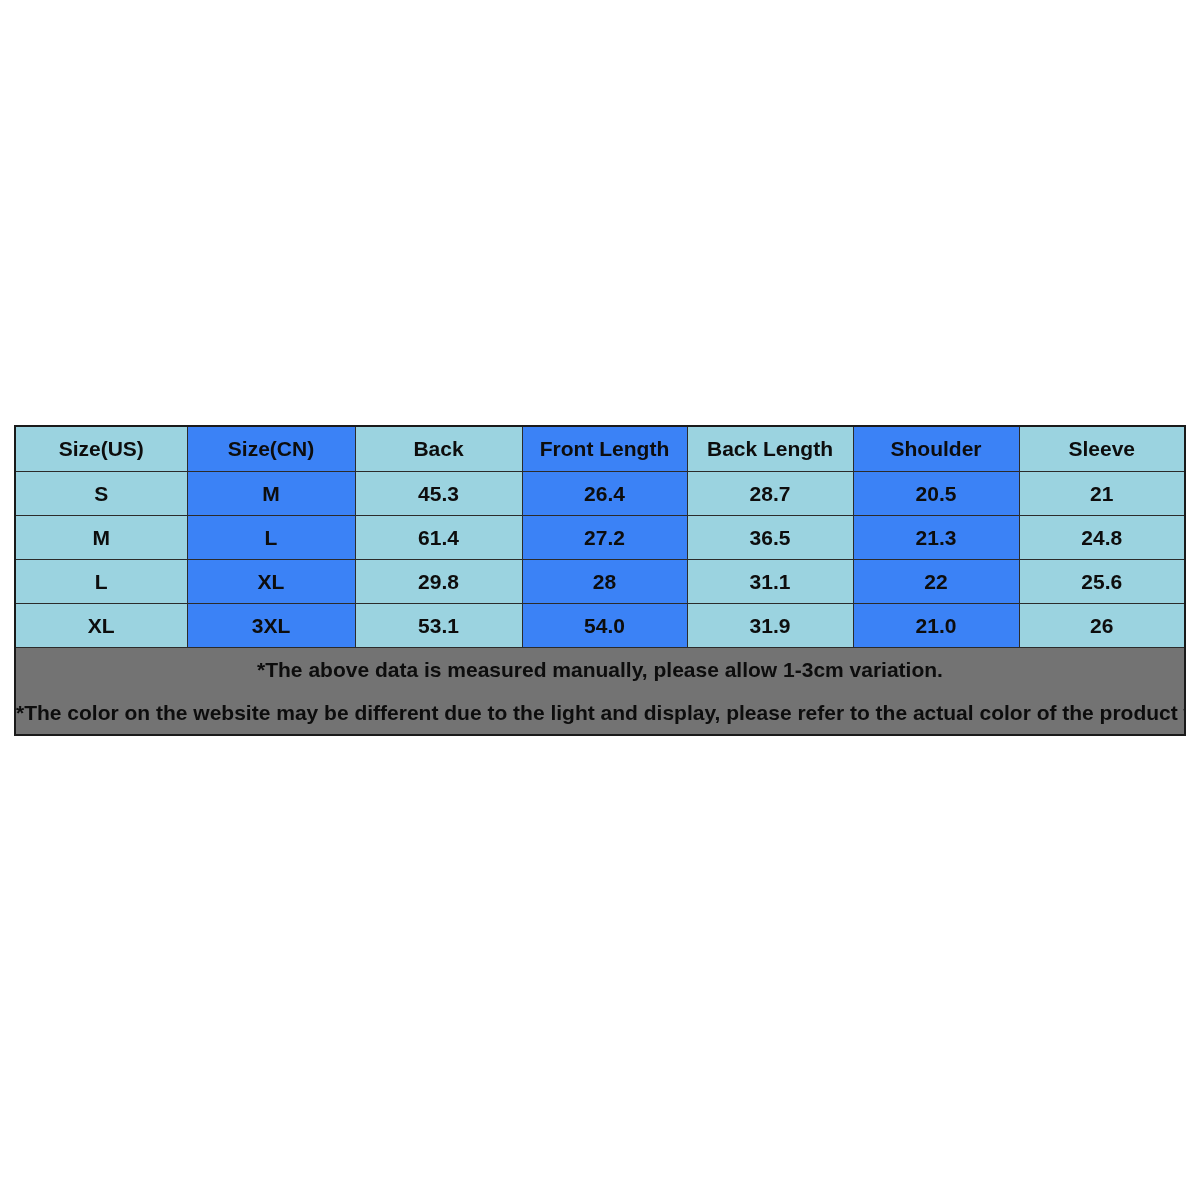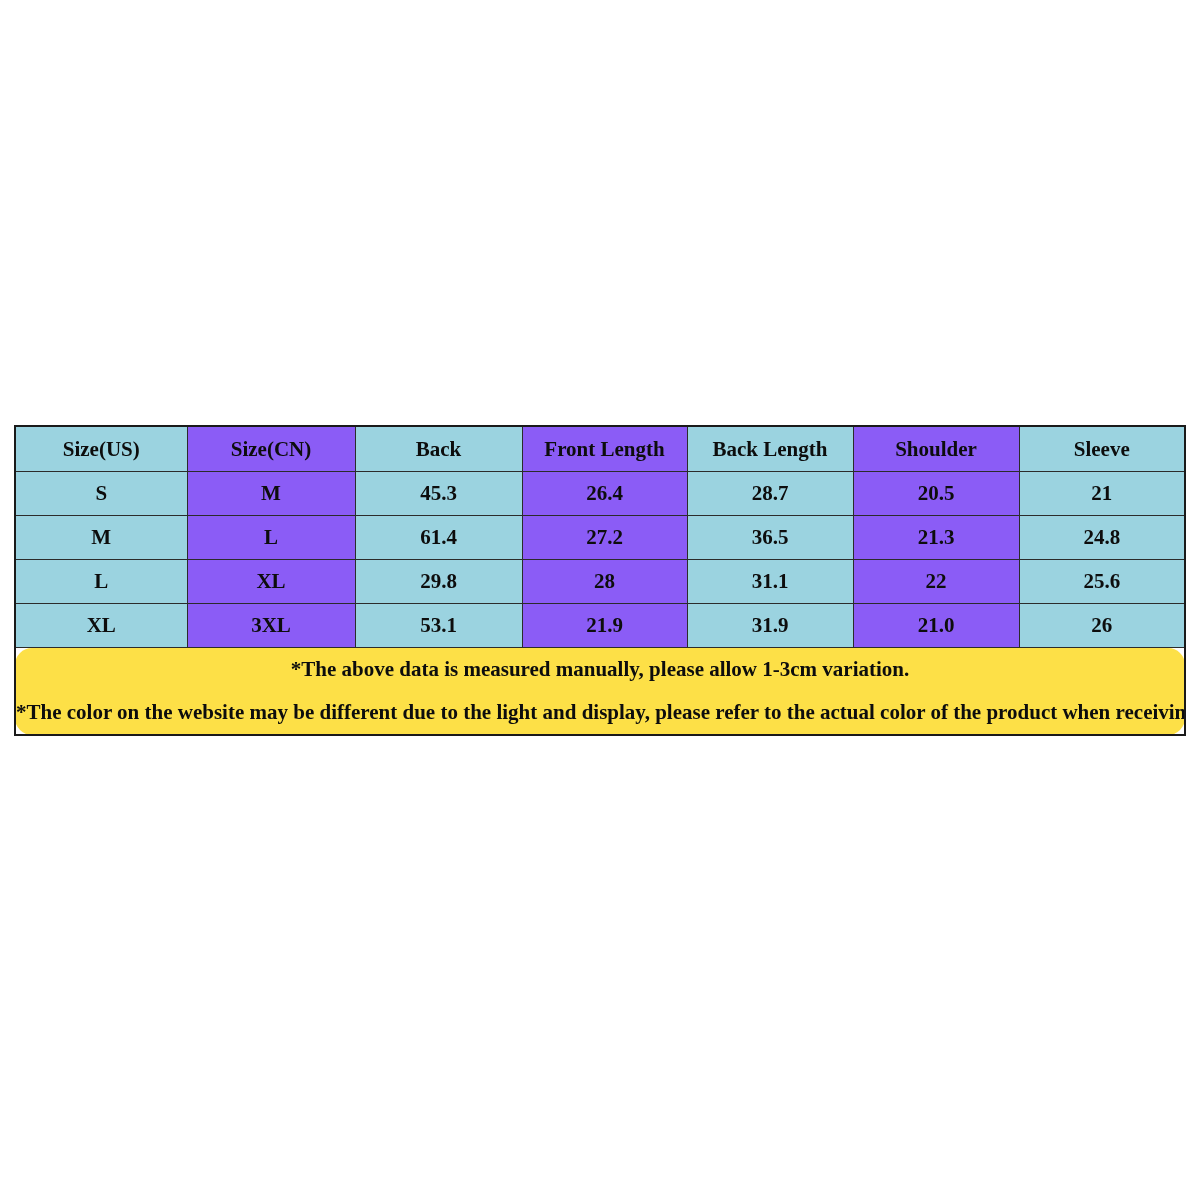--- a/index.html
+++ b/index.html
@@ -12,21 +12,20 @@
   }
   body {
     font-family: "Liberation Sans", sans-serif;
   }
 
   #chart-wrap {
     position: absolute;
     left: 14px;
     top: 425px;
     width: 942px;
-    font-family: Liberation Serif, serif;
   }
 
   table.size-chart {
     width: 1170px;
     border-collapse: collapse;
     table-layout: fixed;
     border: 2px solid #1a1a1a;
     background: #ffffff;
   }
 
@@ -45,33 +44,32 @@
     overflow: hidden;
   }
 
   table.size-chart th {
     height: 44px;
     line-height: 44px;
     font-size: 21px;
   }
 
   .c-blue   { background: #9BD3E0; }
-  .c-orange { background: #8b5cf6; }
+  .c-orange { background: #3b82f6; }
 
   td.note-cell {
-    background: #fde047;
+    background: #737373;
     height: auto;
     line-height: 1.38;
     padding: 9px 10px 12px 10px;
     font-weight: normal;
     font-size: 19.5px;
     color: #C7071B;
     white-space: normal;
     text-align: center;
-    border-radius: 17px;
   }
   .note-line { display: block; }
 
   
   col.col0 { width: 172px; }
   col.col1 { width: 168px; }
   col.col2 { width: 167px; }
   col.col3 { width: 165px; }
   col.col4 { width: 166px; }
   col.col5 { width: 166px; }
@@ -127,21 +125,21 @@
         <td class="c-blue">29.8</td>
         <td class="c-orange">28</td>
         <td class="c-blue">31.1</td>
         <td class="c-orange">22</td>
         <td class="c-blue">25.6</td>
       </tr>
       <tr>
         <td class="c-blue">XL</td>
         <td class="c-orange">3XL</td>
         <td class="c-blue">53.1</td>
-        <td class="c-orange">21.9</td>
+        <td class="c-orange">54.0</td>
         <td class="c-blue">31.9</td>
         <td class="c-orange">21.0</td>
         <td class="c-blue">26</td>
       </tr>
       <tr>
         <td class="note-cell" colspan="7">
           <span class="note-line">*The above data is measured manually, please allow 1-3cm variation.</span>
           <span class="note-line">*The color on the website may be different due to the light and display, please refer to the actual color of the product when receiving.</span>
         </td>
       </tr>

